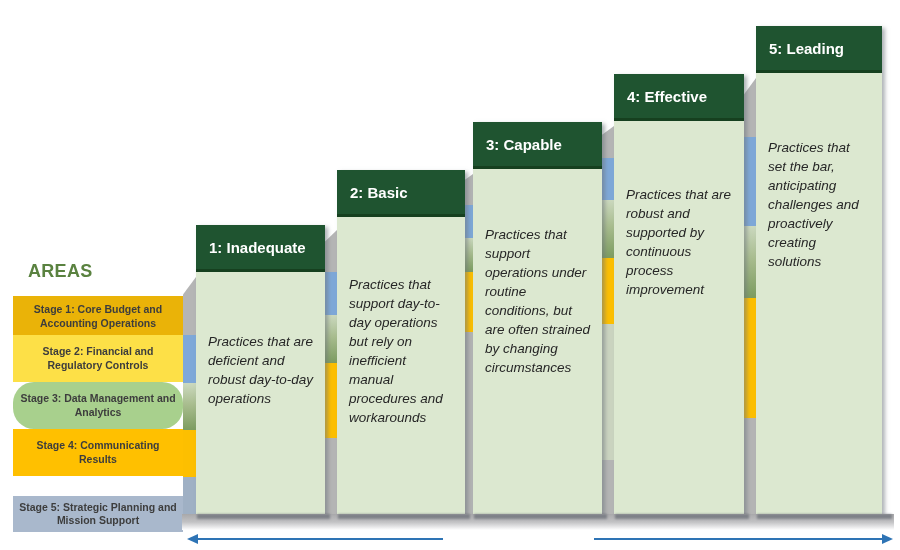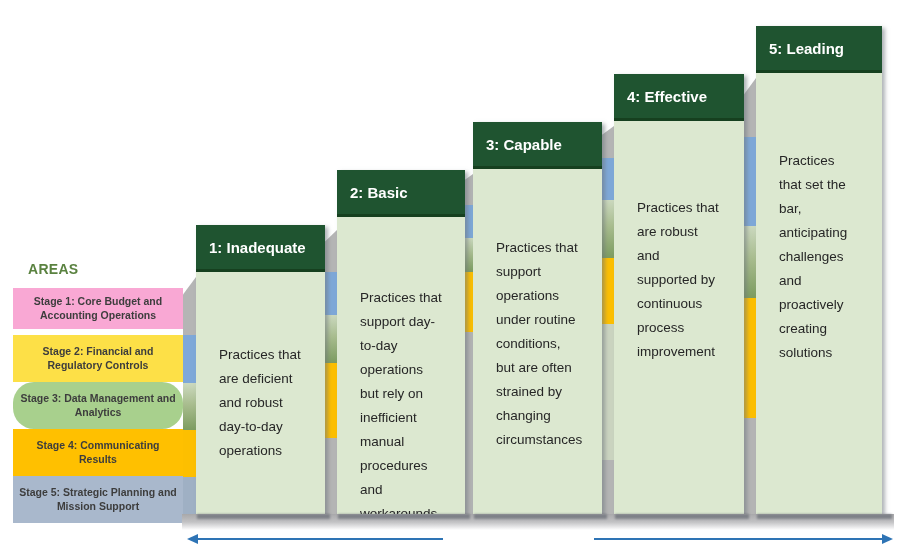--- a/index.html
+++ b/index.html
@@ -1,48 +1,48 @@
 <!DOCTYPE html>
 <html><head>
 <meta charset="utf-8">
 <style>
   html,body{margin:0;padding:0;background:#fff;}
   .stage{position:relative;width:900px;height:550px;background:#ffffff;overflow:hidden;
          font-family:"Liberation Sans",sans-serif;}
   .abs{position:absolute;}
 
   
-  .legend-title{position:absolute;left:28px;top:261px;font-size:14px;font-weight:bold;
+  .legend-title{position:absolute;left:28px;top:261px;font-size:18px;font-weight:bold;
                 color:#5a8240;letter-spacing:.3px;}
   .lrow{position:absolute;left:13px;width:170px;display:flex;align-items:center;
         justify-content:center;text-align:center;font-size:10.5px;font-weight:600;
         color:#3d3d3d;line-height:1.25;padding:0 6px;box-sizing:border-box;}
-  .lrow1{top:288px;height:41px;background:#f9a8d4;}
+  .lrow1{top:296px;height:41px;background:#eab308;}
   .lrow2{top:335px;height:47px;background:#fde047;}
   .lrow3{top:382px;height:47px;background:#a8d08d;border-radius:21px;}
   .lrow4{top:429px;height:47px;background:#ffc000;}
-  .lrow5{top:476px;height:47px;background:#a9b8cc;}
+  .lrow5{top:496px;height:36px;background:#a9b8cc;}
 
   
   .seg{position:absolute;width:13px;}
   .seg-gray{background:#b5b5b5;}
   .seg-gray-top{background:#b5b5b5;clip-path:polygon(0 30%,100% 0,100% 100%,0 100%);}
   .seg-blue{background:#7ea8d8;}
   .seg-green{background:linear-gradient(to bottom,#ccd9bf 0%,#a9bd8f 45%,#7d9c60 100%);}
   .seg-gold{background:#fdbf00;}
   .seg-slate{background:#9fb0c4;}
   .seg-sage{background:#cbd4c0;}
 
   
   .col{position:absolute;box-shadow:3px 2px 4px rgba(110,116,124,.55);}
   .col-h{height:47px;background:#1f5430;border-bottom:3px solid #16401f;box-sizing:border-box;
          color:#ffffff;font-size:15px;font-weight:bold;display:flex;align-items:center;
          padding-left:13px;}
   .col-b{background:#dce8d0;box-sizing:border-box;padding:0 11px 0 12px;}
-  .col-b p{margin:11px;font-size:13.5px;line-height:24px;color:#262626;}
+  .col-b p{margin:0;font-size:13.5px;line-height:19px;color:#262626;font-style:italic;}
   .c1{left:196px;top:225px;width:129px;}
   .c2{left:337px;top:170px;width:128px;}
   .c3{left:473px;top:122px;width:129px;}
   .c4{left:614px;top:74px;width:130px;}
   .c5{left:756px;top:26px;width:126px;}
   .c1 .col-b{height:242px;padding-top:60px;}
   .c2 .col-b{height:297px;padding-top:58px;}
   .c3 .col-b{height:345px;padding-top:56px;}
   .c4 .col-b{height:393px;padding-top:64px;}
   .c5 .col-b{height:441px;padding-top:65px;}

